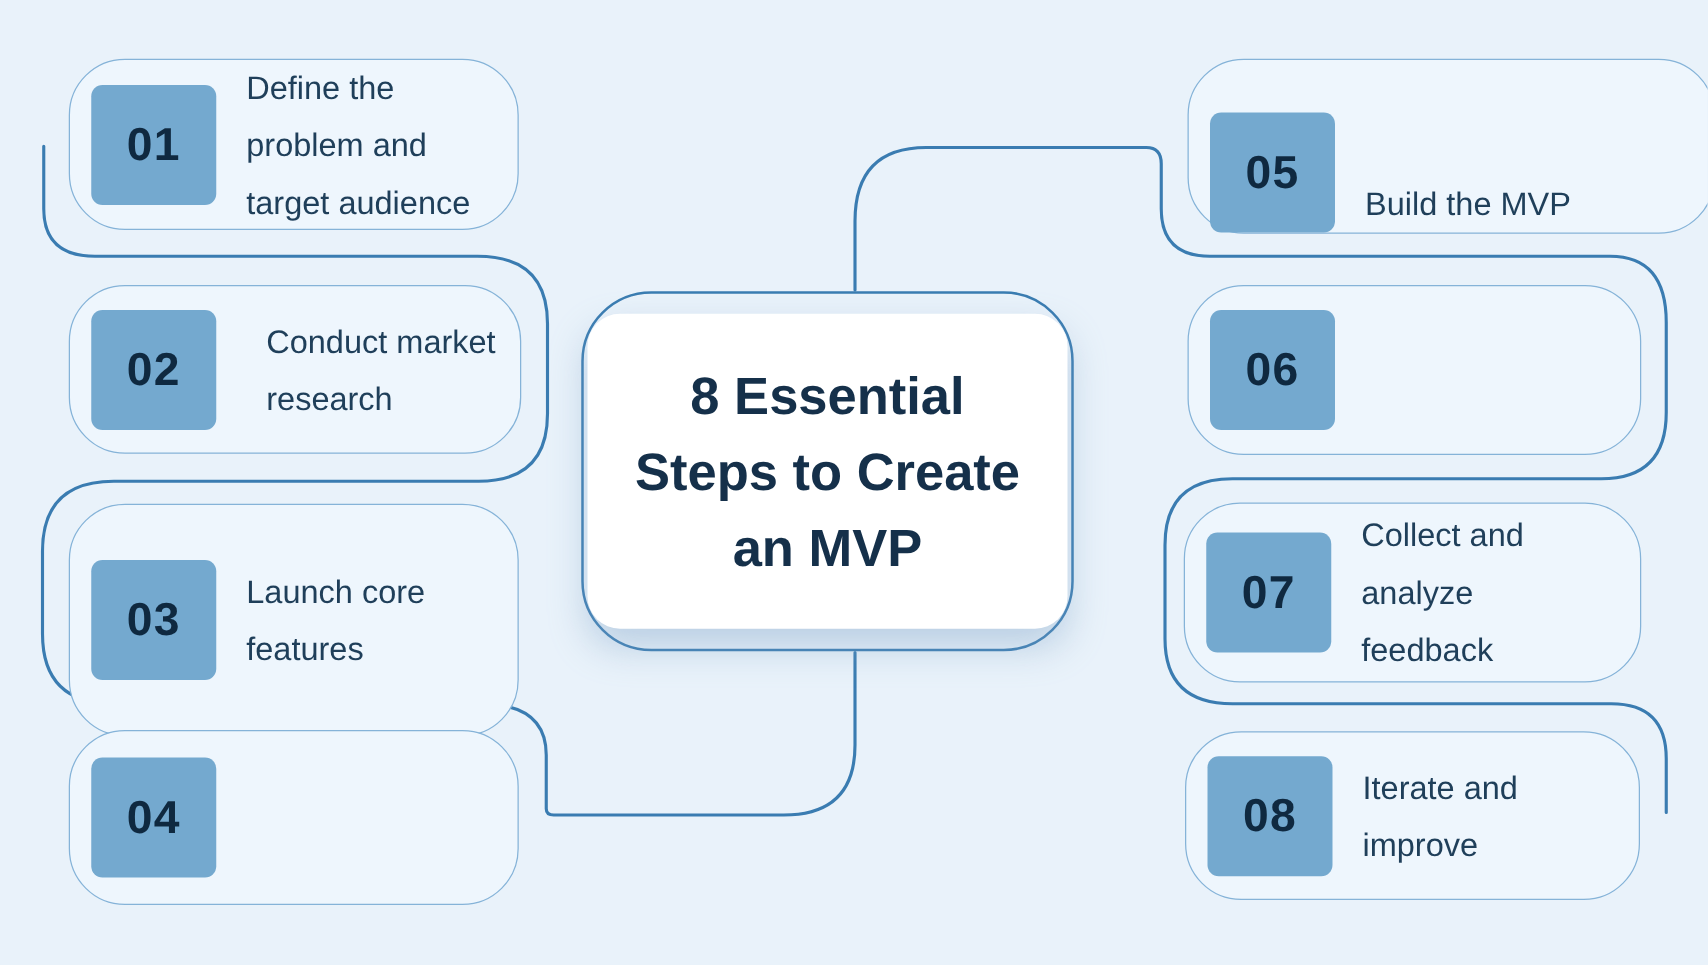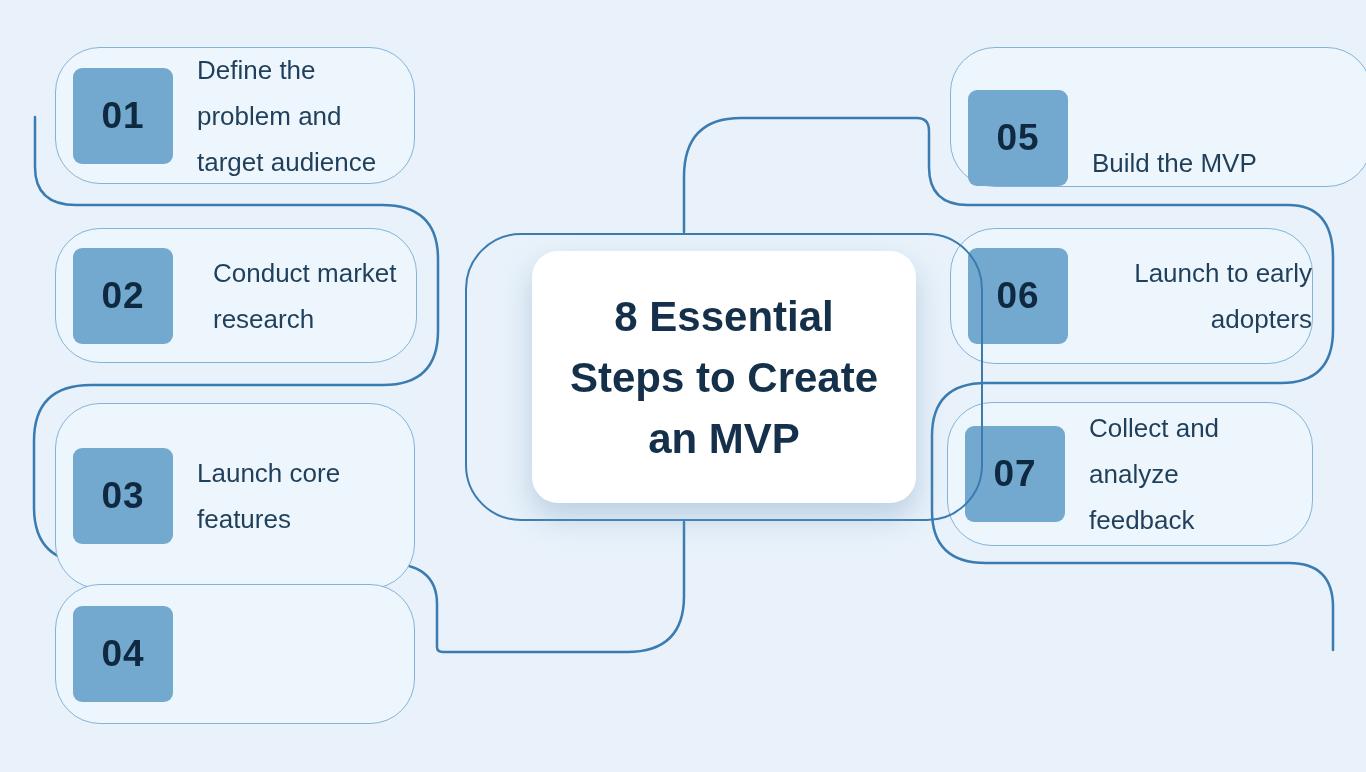--- a/index.html
+++ b/index.html
@@ -70,21 +70,21 @@
   .pos-s5 { left: 950px; top: 47px;  width: 422px; height: 140px; align-items: flex-end; }
   .pos-s6 { left: 950px; top: 228px; width: 363px; height: 136px; text-align: right; }
   .pos-s7 { left: 947px; top: 402px; width: 366px; height: 144px; }
   .pos-s8 { left: 948px; top: 585px; width: 364px; height: 135px; }
   
   .center-node {
     position: absolute;
     z-index: 2;
     left: 465px;
     top: 233px;
-    width: 518px;
+    width: 394px;
     height: 288px;
     box-sizing: border-box;
     border: 2px solid #3a7cb1;
     border-radius: 56px;
     display: flex;
     align-items: center;
     justify-content: center;
   }
   .center-card {
     width: 384px;
@@ -151,33 +151,38 @@
     <div class="badge">
       <span>05</span>
     </div>
     <div class="step-label">Build the MVP</div>
   </div>
 
   <div class="step-box pos-s6">
     <div class="badge">
       <span>06</span>
     </div>
-    <div class="step-label">Launch to early
-adopters</div>
   </div>
 
   <div class="step-box pos-s7">
     <div class="badge">
       <span>07</span>
     </div>
     <div class="step-label">Collect and
 analyze
 feedback</div>
   </div>
 
+  <div class="step-box pos-s8">
+    <div class="badge">
+      <span>08</span>
+    </div>
+    <div class="step-label">Iterate and
+improve</div>
+  </div>
 
   <div class="center-node">
     <div class="center-card">
       <h1 class="diagram-title">8 Essential
 Steps to Create
 an MVP</h1>
     </div>
   </div>
 
 </div>

